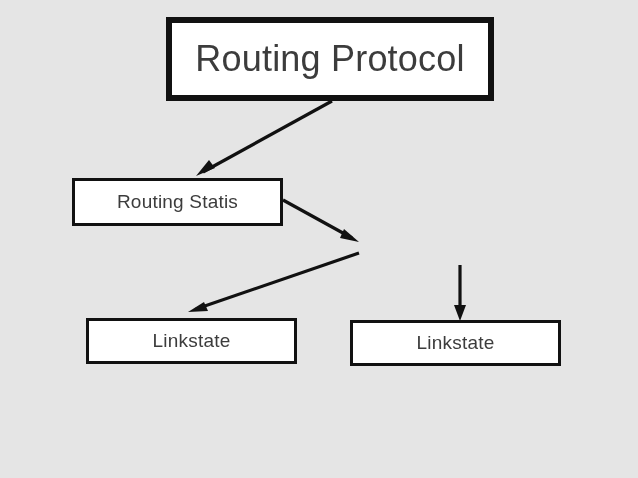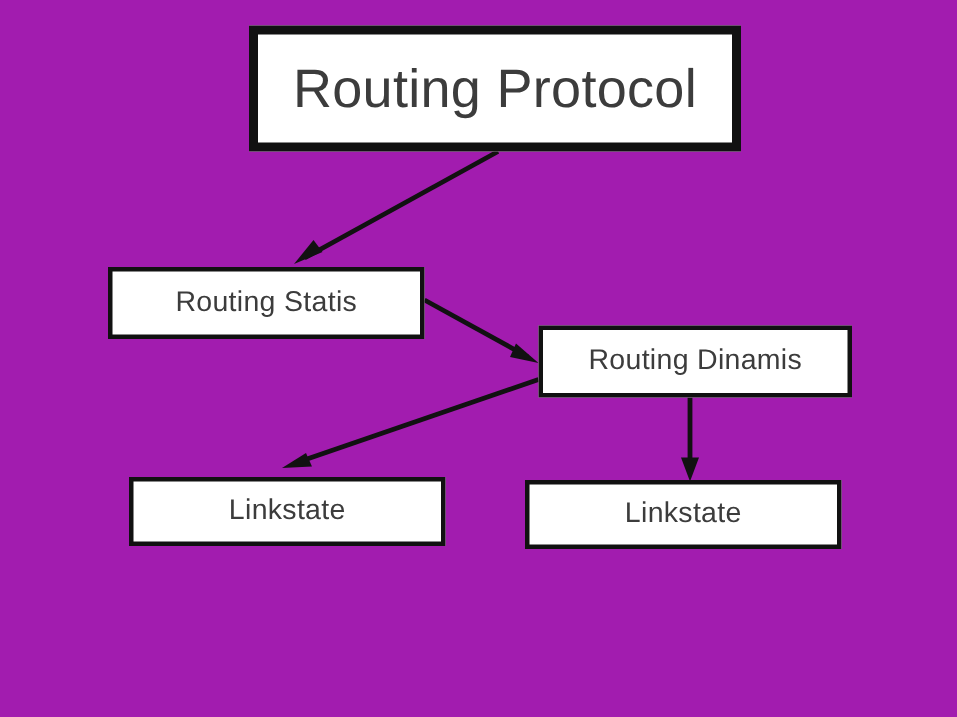--- a/index.html
+++ b/index.html
@@ -7,21 +7,21 @@
     padding: 0;
     background: #ffffff;
   }
   body {
     font-family: "Liberation Sans", sans-serif;
   }
   #canvas {
     position: relative;
     width: 638px;
     height: 478px;
-    background: #a21caf;
+    background: #e5e5e5;
     overflow: hidden;
   }
   .node {
     position: absolute;
     box-sizing: border-box;
     background: #ffffff;
     border: 3px solid #111111;
     display: flex;
     align-items: center;
     justify-content: center;
@@ -112,23 +112,20 @@
   </svg>
 
   <div class="node node-root">
     <span>Routing Protocol</span>
   </div>
 
   <div class="node node-statis">
     <span>Routing Statis</span>
   </div>
 
-  <div class="node node-dinamis">
-    <span>Routing Dinamis</span>
-  </div>
 
   <div class="node node-linkstate-left">
     <span>Linkstate</span>
   </div>
 
   <div class="node node-linkstate-right">
     <span>Linkstate</span>
   </div>
 
 </div>

